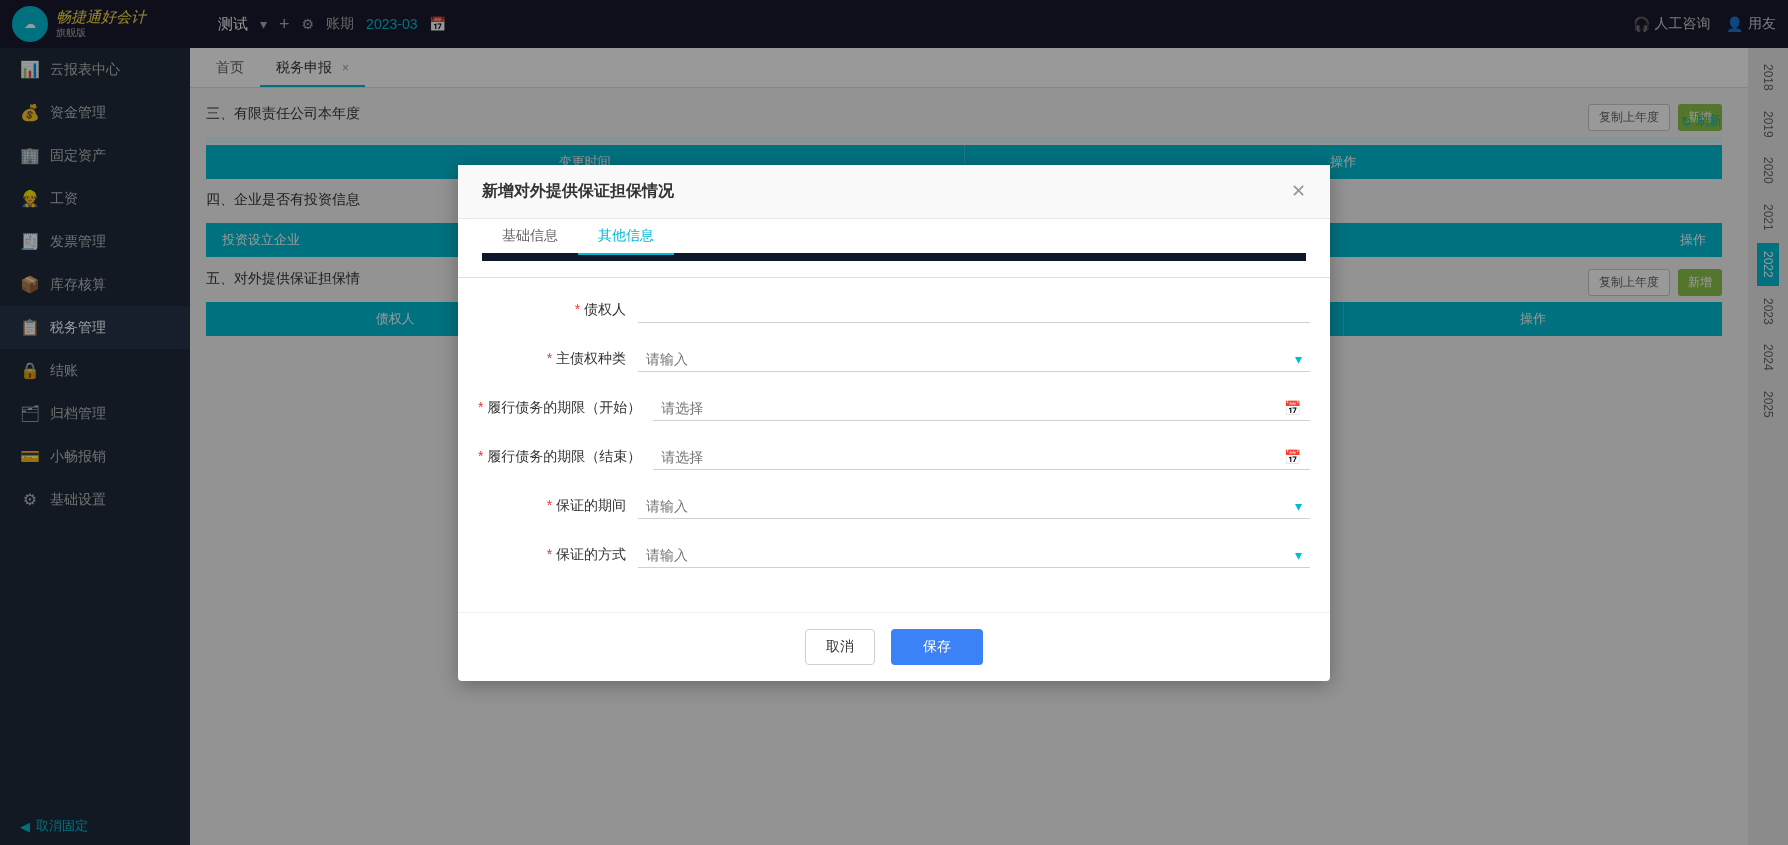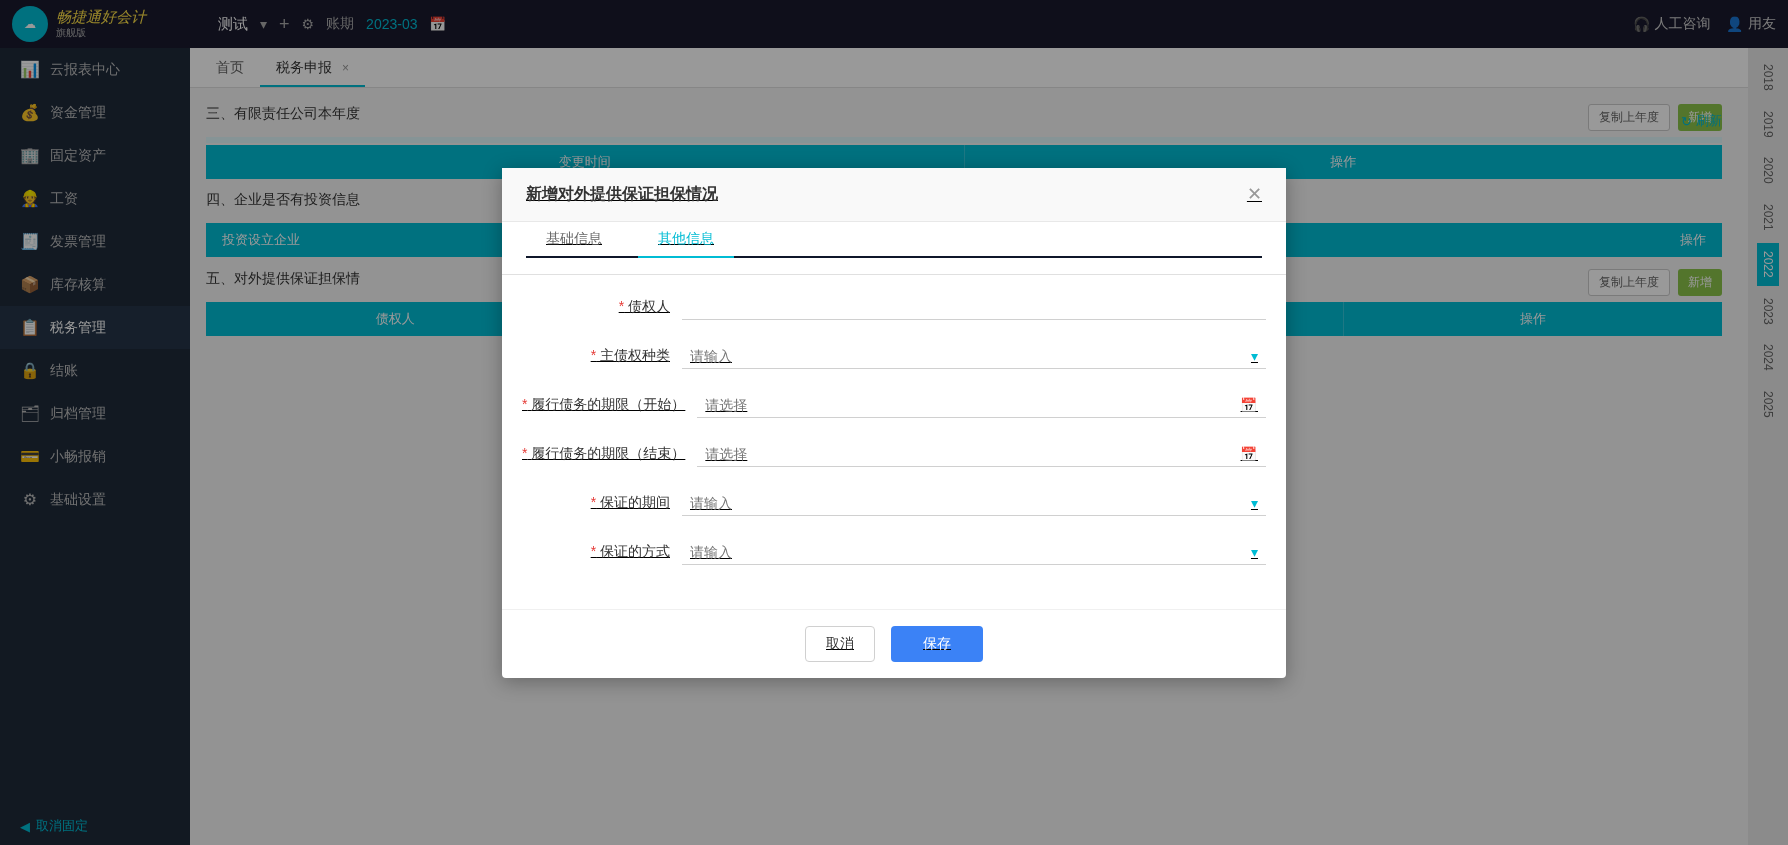--- a/index.html
+++ b/index.html
@@ -201,26 +201,25 @@
       z-index: 200;
       display: flex;
       align-items: center;
       justify-content: center;
     }
 
     
     .dialog {
       background: white;
       border-radius: 4px;
-      width: 784px;
+      width: 872px;
       max-height: 640px;
       display: flex;
       flex-direction: column;
       box-shadow: 0 4px 20px rgba(0,0,0,0.3);
-      text-decoration: underline;
     }
     .dialog-header {
       display: flex;
       align-items: center;
       justify-content: space-between;
       padding: 16px 24px;
       border-bottom: 1px solid #e8e8e8;
       background: #f9f9f9;
     }
     .dialog-title {
@@ -339,22 +338,22 @@
       border: none;
       padding: 8px 32px;
       border-radius: 4px;
       font-size: 14px;
       cursor: pointer;
     }
 
     
     .sub-tabs {
       display: flex;
-      gap: 16px;
-      border-bottom: 2px solid #0f172a;
+      gap: 0;
+      border-bottom: 8px solid #0f172a;
       margin-bottom: 16px;
     }
     .sub-tab {
       padding: 8px 20px;
       font-size: 14px;
       cursor: pointer;
       color: #666;
       border-bottom: 2px solid transparent;
       margin-bottom: -2px;
     }

